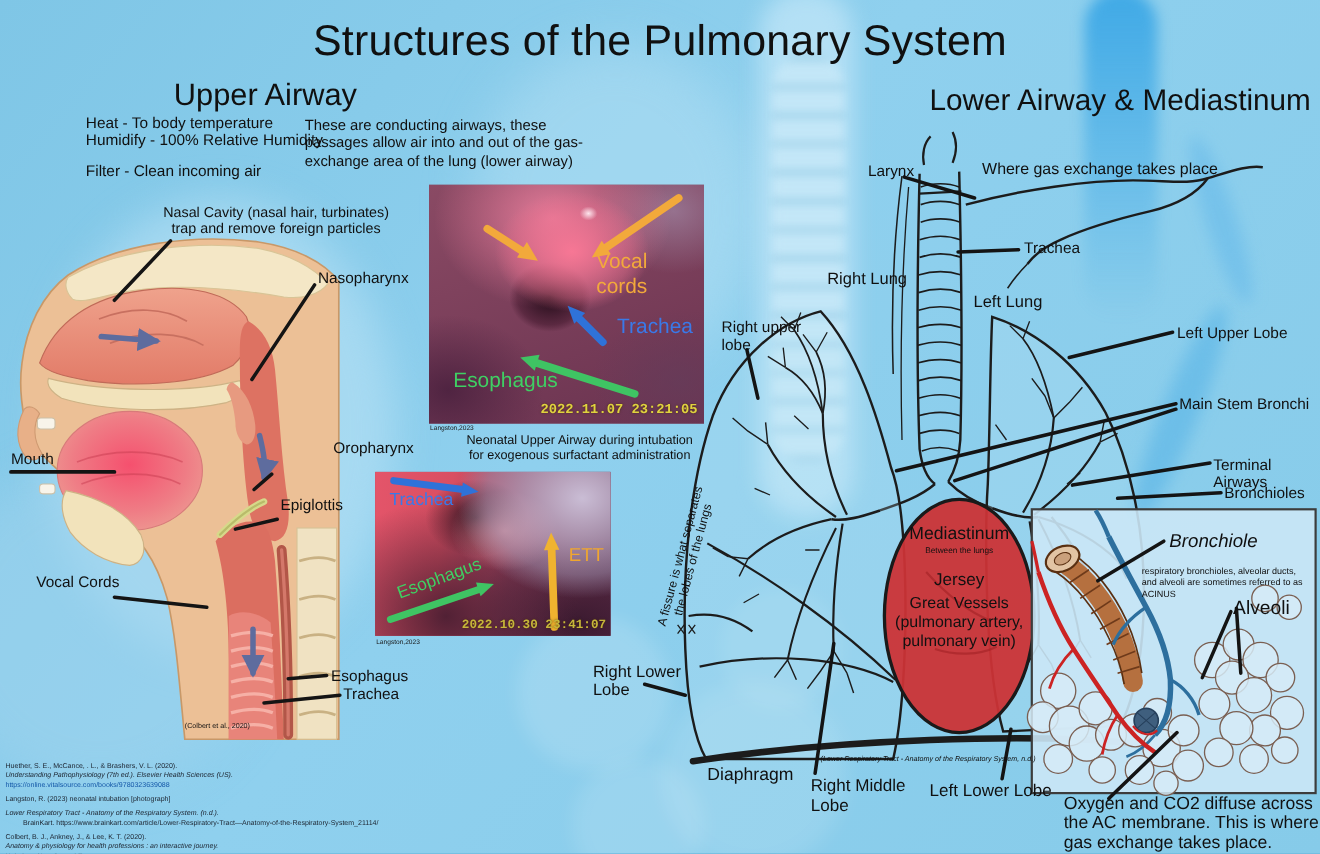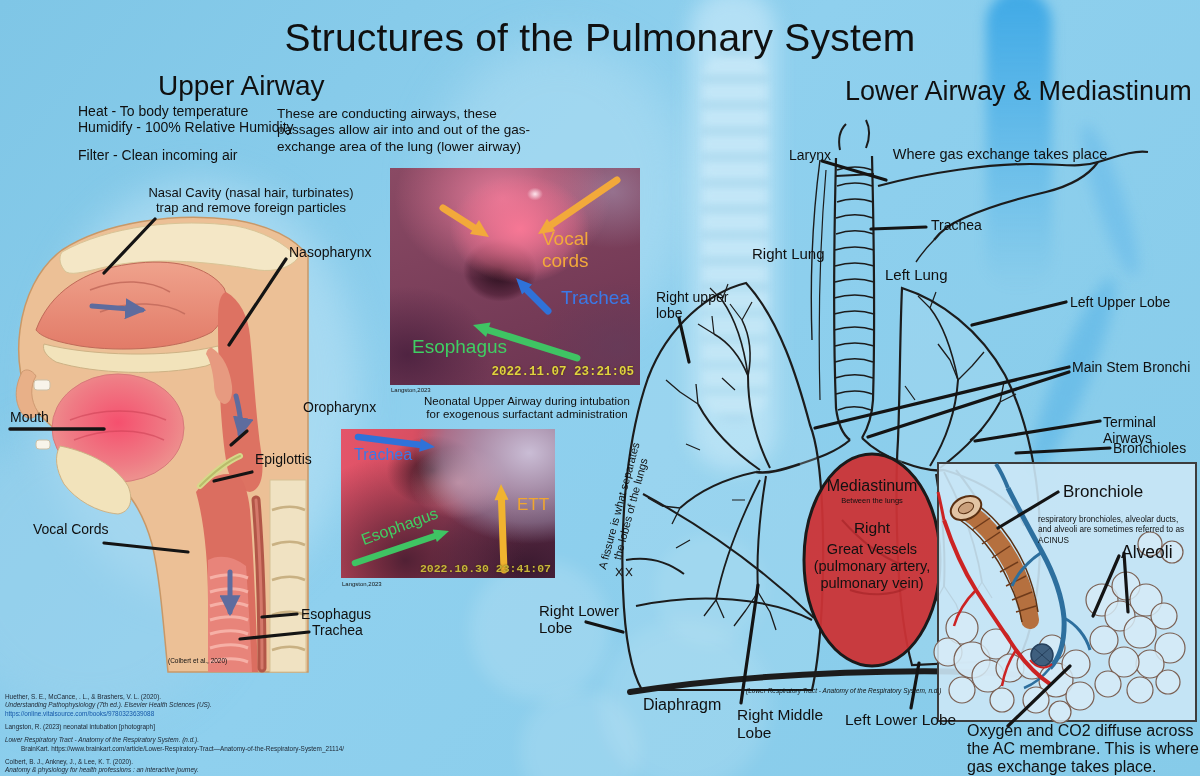--- a/index.html
+++ b/index.html
@@ -393,27 +393,27 @@
   <div class="label pre" style="left:737px;top:706px;font-size:15.5px;">Right Middle
 Lobe</div>
   <div class="label" style="left:845px;top:711px;font-size:15.5px;">Left Lower Lobe</div>
   <div class="label" style="left:746px;top:687px;font-size:6.5px;font-style:italic;">(Lower Respiratory Tract - Anatomy of the Respiratory System, n.d.)</div>
   <div class="label pre" style="left:545px;top:495px;width:160px;text-align:center;font-size:11px;transform:rotate(-75deg);">A fissure is what separates
 the lobes of the lungs</div>
 
   <div class="medtext">
     <div style="font-size:16px;">Mediastinum</div>
     <div style="font-size:7.5px;margin-top:1px;">Between the lungs</div>
-    <div style="font-size:15.5px;margin-top:14px;">Right</div>
+    <div style="font-size:15.5px;margin-top:14px;">Jersey</div>
     <div class="pre" style="font-size:14.5px;margin-top:4px;line-height:1.18;">Great Vessels
 (pulmonary artery,
 pulmonary vein)</div>
   </div>
 
-  <div class="label" style="left:1063px;top:482px;font-size:17px;">Bronchiole</div>
+  <div class="label" style="left:1063px;top:482px;font-size:17px;font-style:italic;">Bronchiole</div>
   <div class="label" style="left:1038px;top:515px;width:156px;font-size:8.2px;line-height:1.25;">respiratory bronchioles, alveolar ducts, and alveoli are sometimes referred to as ACINUS</div>
   <div class="label" style="left:1121px;top:543px;font-size:17.5px;">Alveoli</div>
   <div class="label" style="left:967px;top:722px;width:238px;font-size:16px;line-height:1.14;">Oxygen and CO2 diffuse across the AC membrane. This is where gas exchange takes place.</div>
 
   <div class="refs">
     <p>
       <span>Huether, S. E., McCance, . L., &amp; Brashers, V. L. (2020).</span><br>
       <span class="it">Understanding Pathophysiology (7th ed.). Elsevier Health Sciences (US).</span><br>
       <span class="url">https://online.vitalsource.com/books/9780323639088</span>
     </p>

